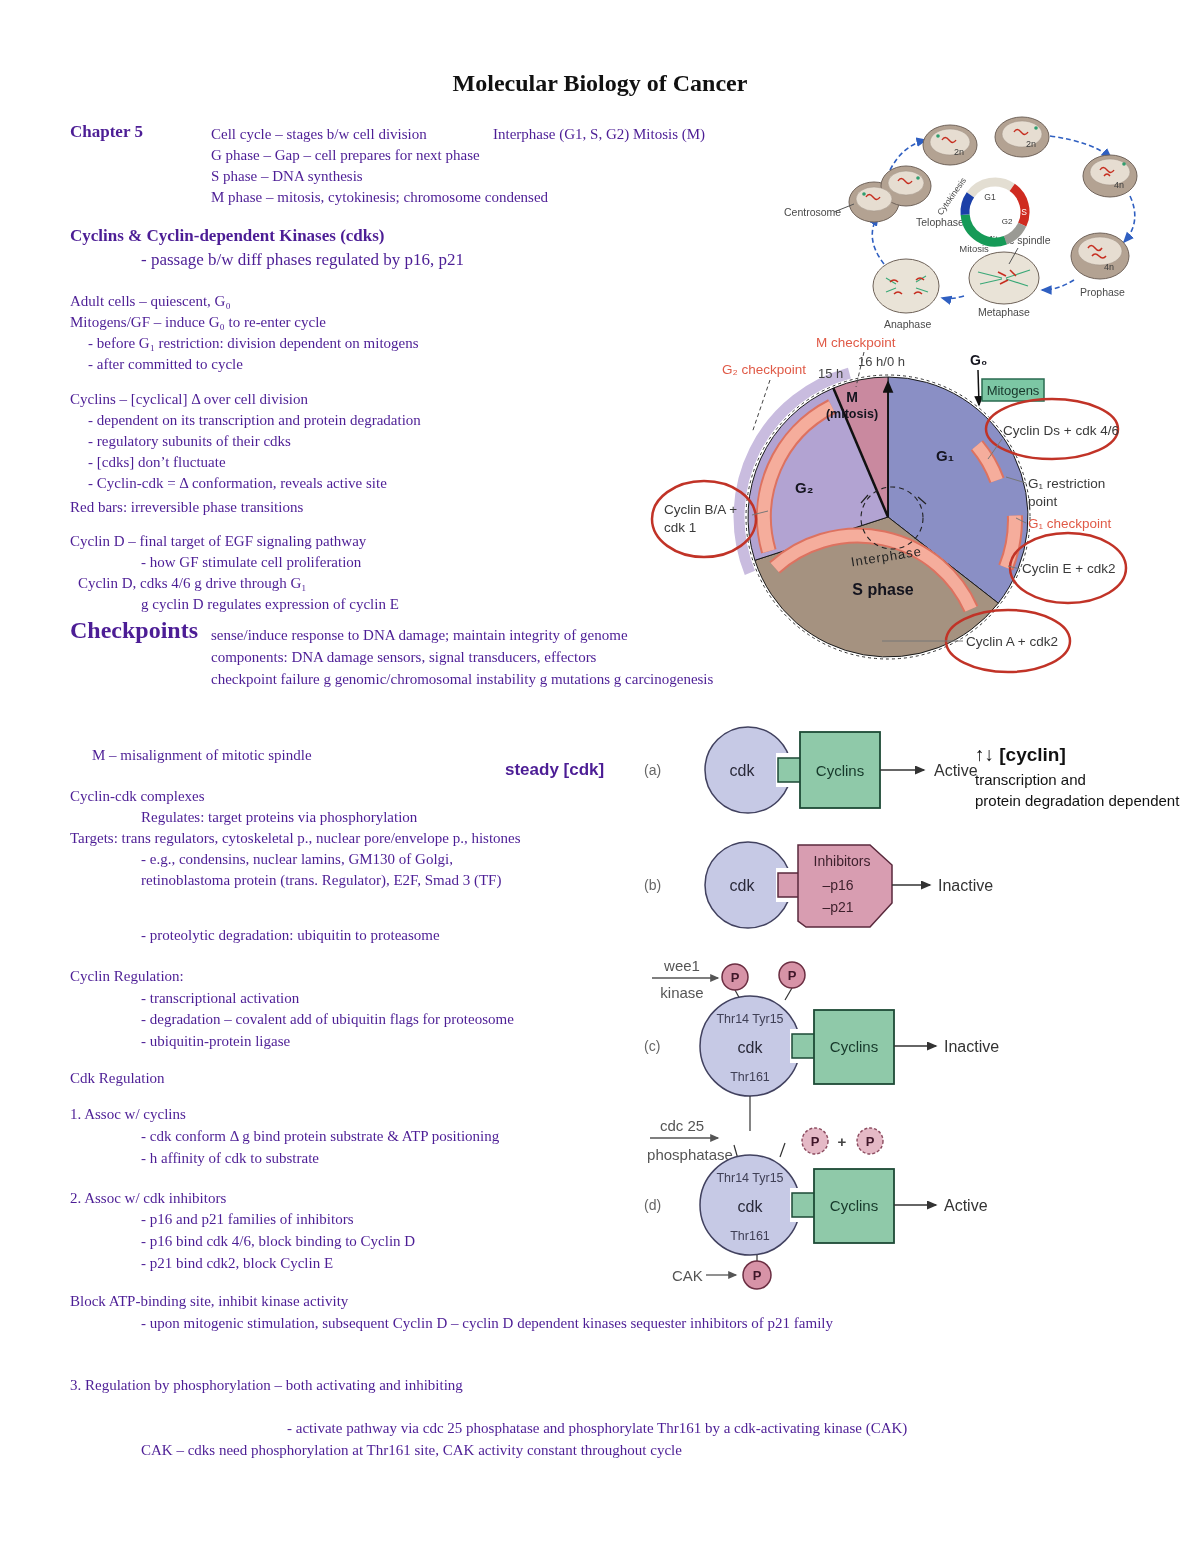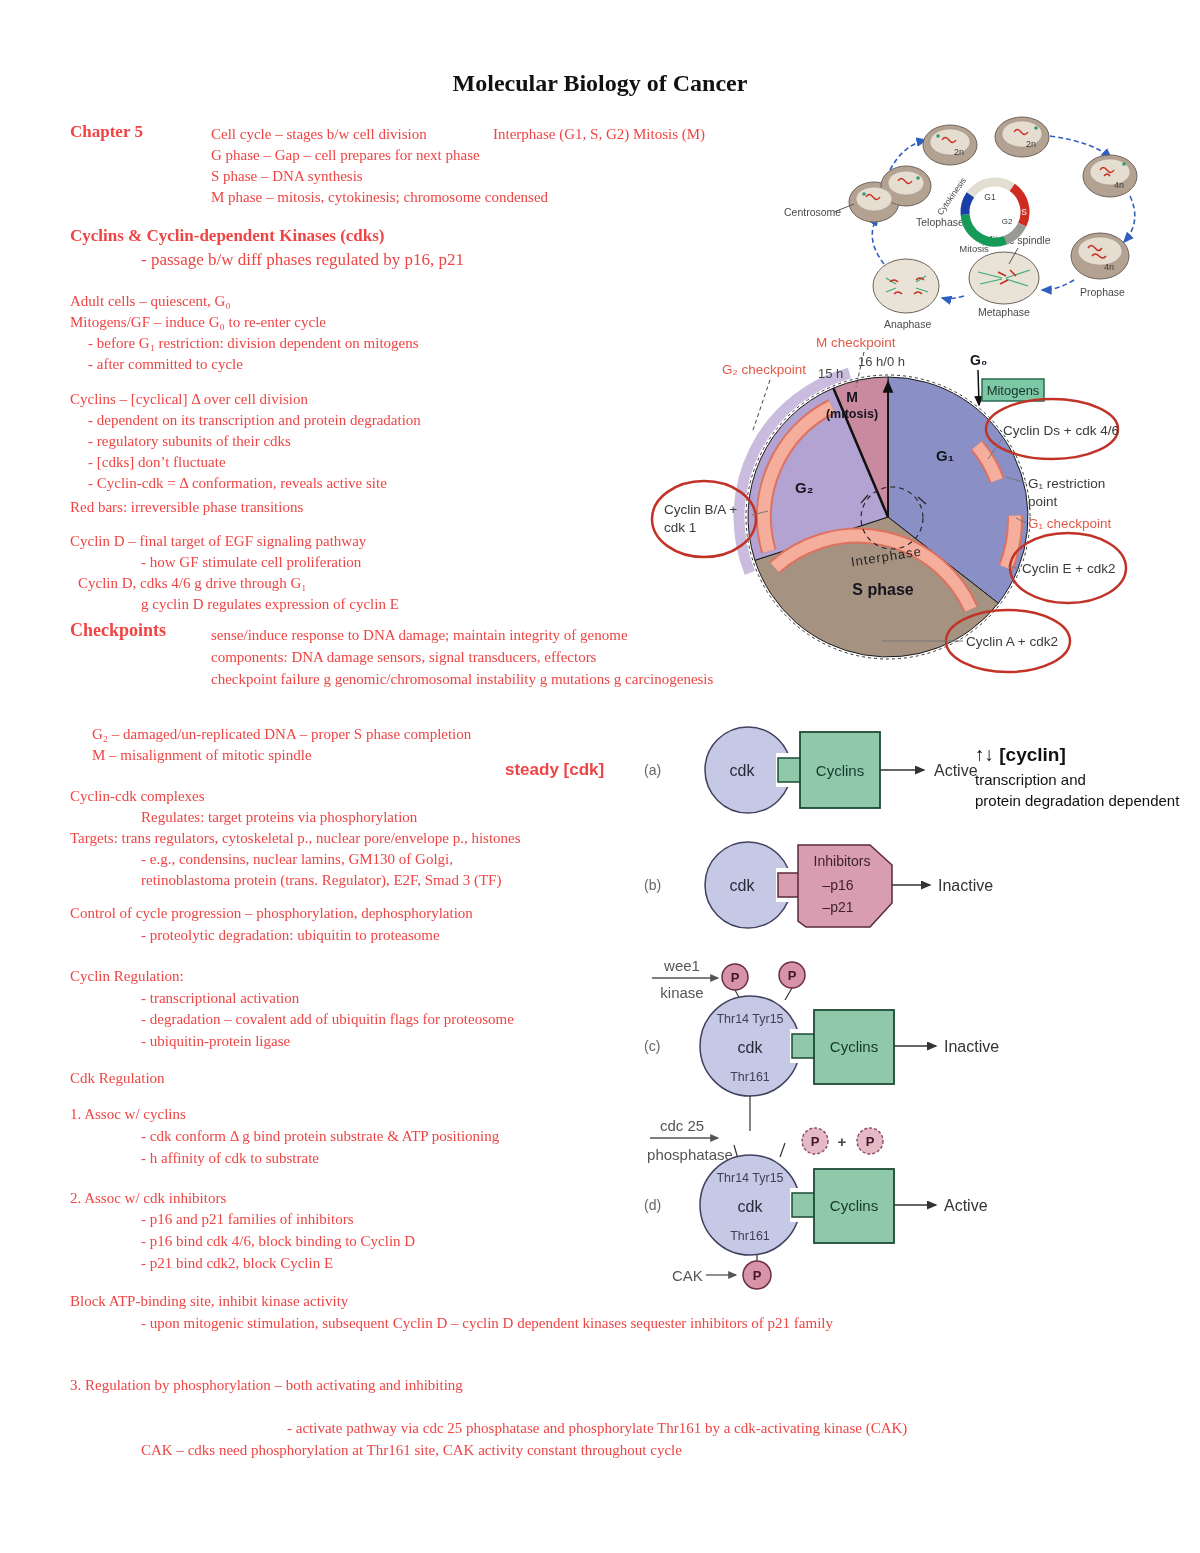--- a/index.html
+++ b/index.html
@@ -1,21 +1,21 @@
 <!DOCTYPE html>
 <html><head>
 <meta charset="utf-8">
 <style>
   html,body{margin:0;padding:0;background:#fff;}
   #page{position:relative;width:1200px;height:1553px;background:#ffffff;overflow:hidden;
         font-family:"Liberation Serif",serif;color:#111;}
-  .t{position:absolute;font-size:15px;line-height:20px;white-space:nowrap;color:#ef4444;}
+  .t{position:absolute;font-size:15px;line-height:20px;white-space:nowrap;color:#4c1d95;}
   .b{font-weight:bold;}
   .fs17{font-size:17px;}
-  .fs19{font-size:18px;}
+  .fs19{font-size:24px;}
   .title{position:absolute;left:0;top:70px;width:1200px;text-align:center;
          font-size:24px;font-weight:bold;}
   .sans{font-family:"Liberation Sans",sans-serif;}
   .fig{position:absolute;}
   svg text{font-family:"Liberation Sans",sans-serif;}
 </style>
 </head>
 <body>
 
 <div id="page">
@@ -48,32 +48,30 @@
   <div class="t" style="left:70px;top:531px">Cyclin D – final target of EGF signaling pathway</div>
   <div class="t" style="left:141px;top:552px">- how GF stimulate cell proliferation</div>
   <div class="t" style="left:78px;top:573px">Cyclin D, cdks 4/6 g drive through G₁</div>
   <div class="t" style="left:141px;top:594px">g cyclin D regulates expression of cyclin E</div>
 
   <div class="t b fs19" style="left:70px;top:620px">Checkpoints</div>
   <div class="t" style="left:211px;top:625px">sense/induce response to DNA damage; maintain integrity of genome</div>
   <div class="t" style="left:211px;top:647px">components: DNA damage sensors, signal transducers, effectors</div>
   <div class="t" style="left:211px;top:669px">checkpoint failure g genomic/chromosomal instability g mutations g carcinogenesis</div>
 
-  <div class="t" style="left:92px;top:724px">G₂ – damaged/un-replicated DNA – proper S phase completion</div>
   <div class="t" style="left:92px;top:745px">M – misalignment of mitotic spindle</div>
 
   <div class="t sans b fs17" style="left:505px;top:760px">steady [cdk]</div>
 
   <div class="t" style="left:70px;top:786px">Cyclin-cdk complexes</div>
   <div class="t" style="left:141px;top:807px">Regulates: target proteins via phosphorylation</div>
   <div class="t" style="left:70px;top:828px">Targets: trans regulators, cytoskeletal p., nuclear pore/envelope p., histones</div>
   <div class="t" style="left:141px;top:849px">- e.g., condensins, nuclear lamins, GM130 of Golgi,</div>
   <div class="t" style="left:141px;top:870px">retinoblastoma protein (trans. Regulator), E2F, Smad 3 (TF)</div>
 
-  <div class="t" style="left:70px;top:903px">Control of cycle progression – phosphorylation, dephosphorylation</div>
   <div class="t" style="left:141px;top:925px">- proteolytic degradation: ubiquitin to proteasome</div>
 
   <div class="t" style="left:70px;top:966px">Cyclin Regulation:</div>
   <div class="t" style="left:141px;top:988px">- transcriptional activation</div>
   <div class="t" style="left:141px;top:1009px">- degradation – covalent add of ubiquitin flags for proteosome</div>
   <div class="t" style="left:141px;top:1031px">- ubiquitin-protein ligase</div>
 
   <div class="t" style="left:70px;top:1068px">Cdk Regulation</div>
 
   <div class="t" style="left:70px;top:1104px">1. Assoc w/ cyclins</div>

